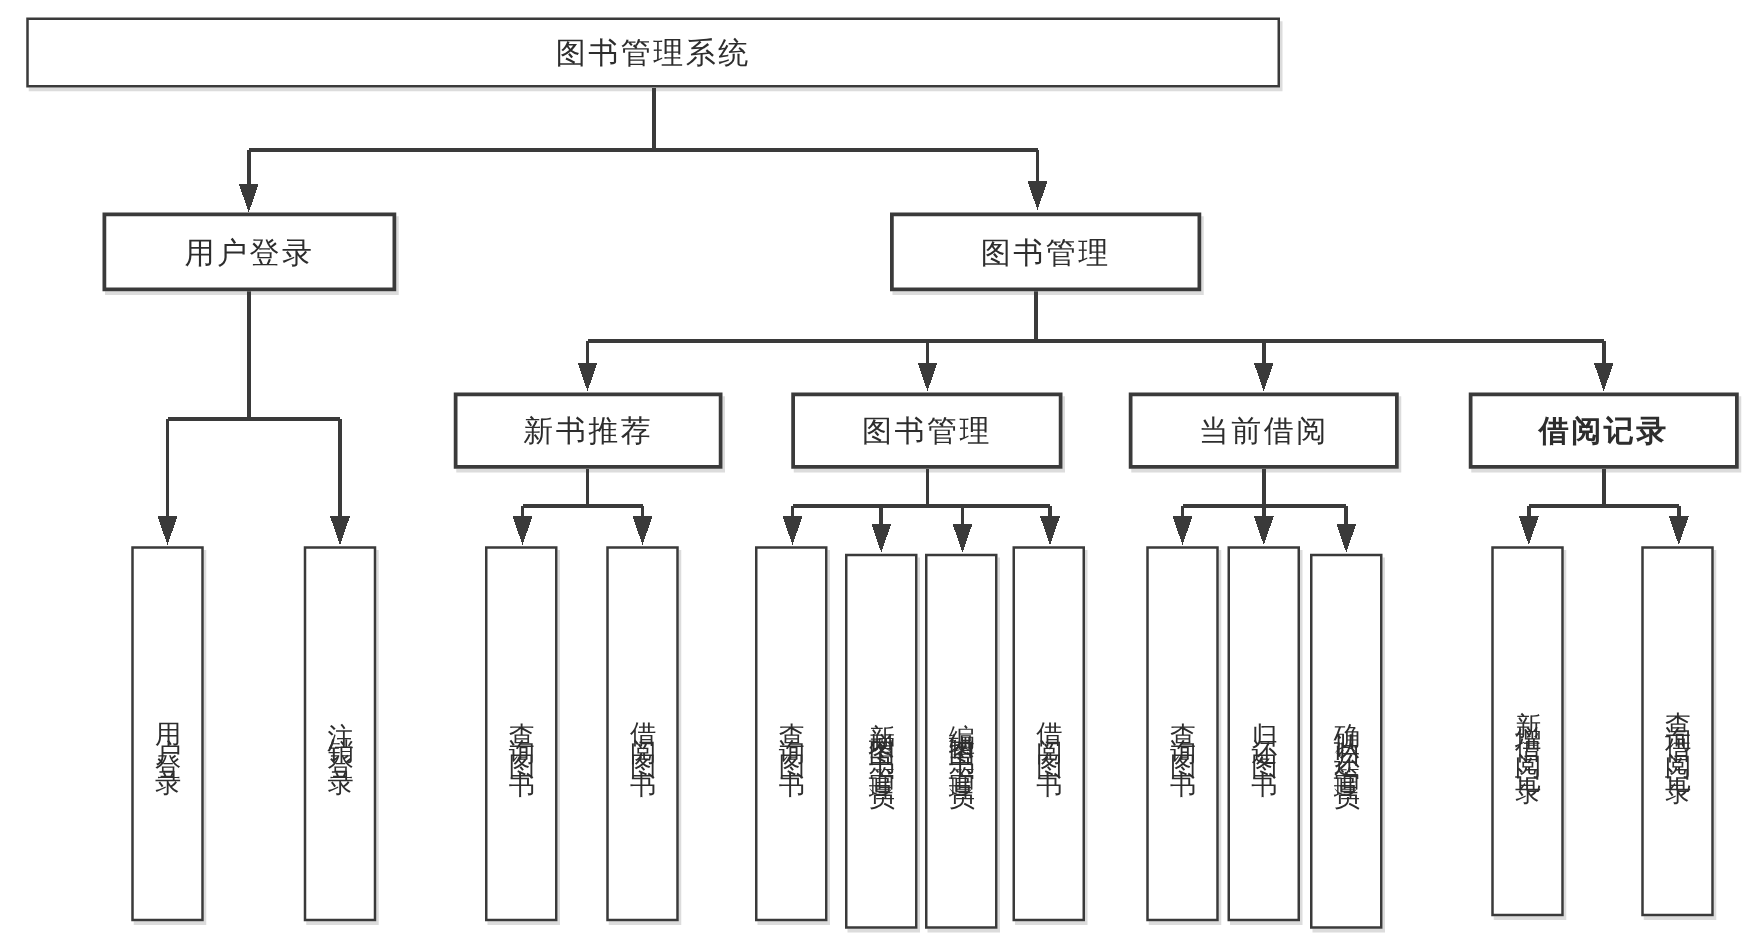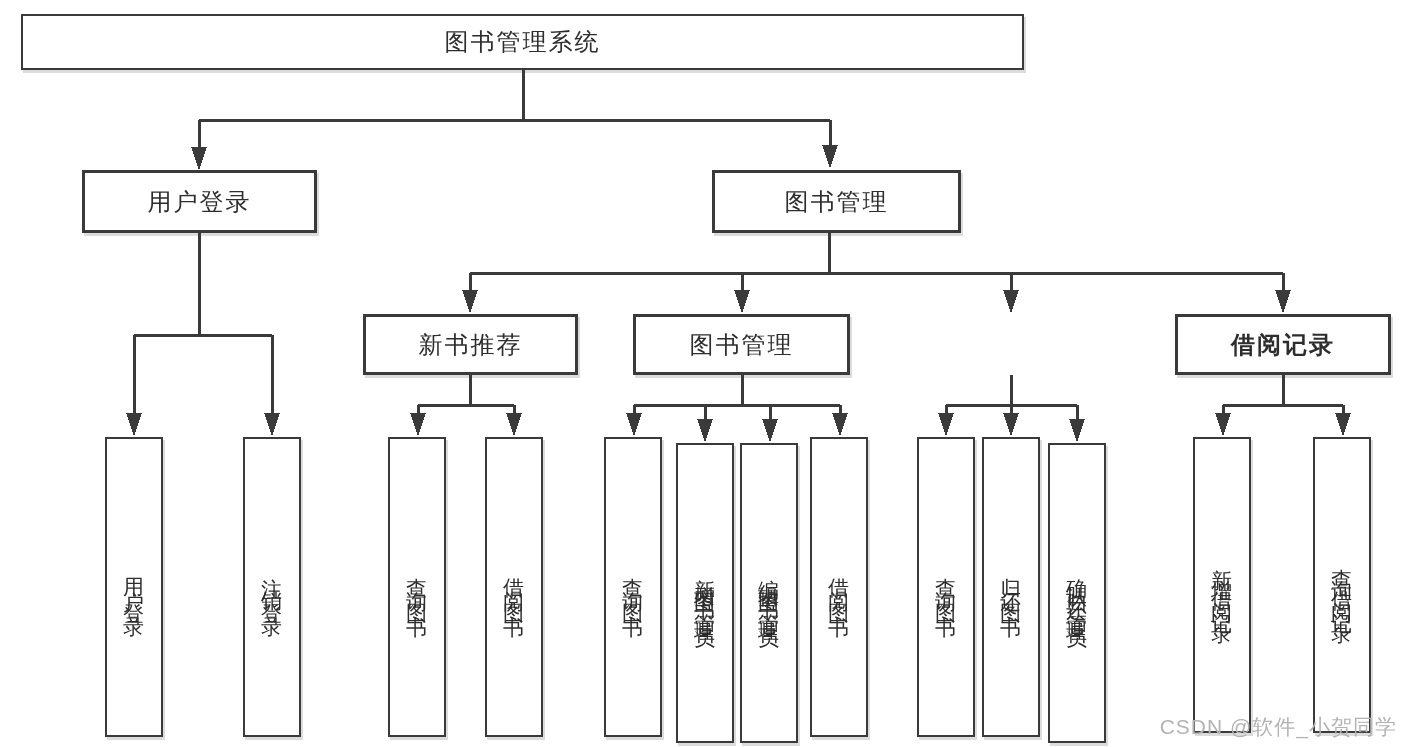--- a/index.html
+++ b/index.html
@@ -181,20 +181,23 @@
   <div class="box" id="n-mgmt">
     <span class="hlabel">图书管理</span>
   </div>
 
   <div class="box" id="n-newbooks">
     <span class="hlabel">新书推荐</span>
   </div>
   <div class="box" id="n-borrow">
     <span class="hlabel">图书管理</span>
   </div>
+  <div class="box" id="n-current">
+    <span class="hlabel">当前借阅</span>
+  </div>
   <div class="box" id="n-records">
     <span class="hlabel">借阅记录</span>
   </div>
 
   <div class="box leaf ls4" id="l-login1">
     <span class="vlabel">用户登录</span>
   </div>
   <div class="box leaf ls4" id="l-login2">
     <span class="vlabel">注销登录</span>
   </div>
@@ -229,14 +232,13 @@
     <span class="vlabel">确认归还（管理员）</span>
   </div>
 
   <div class="box leaf ls6" id="l-rec1">
     <span class="vlabel">新增借阅记录</span>
   </div>
   <div class="box leaf ls6" id="l-rec2">
     <span class="vlabel">查询借阅记录</span>
   </div>
 
-  <div class="watermark">CSDN @软件_小贺同学</div>
 </div>
 
 </body></html>

